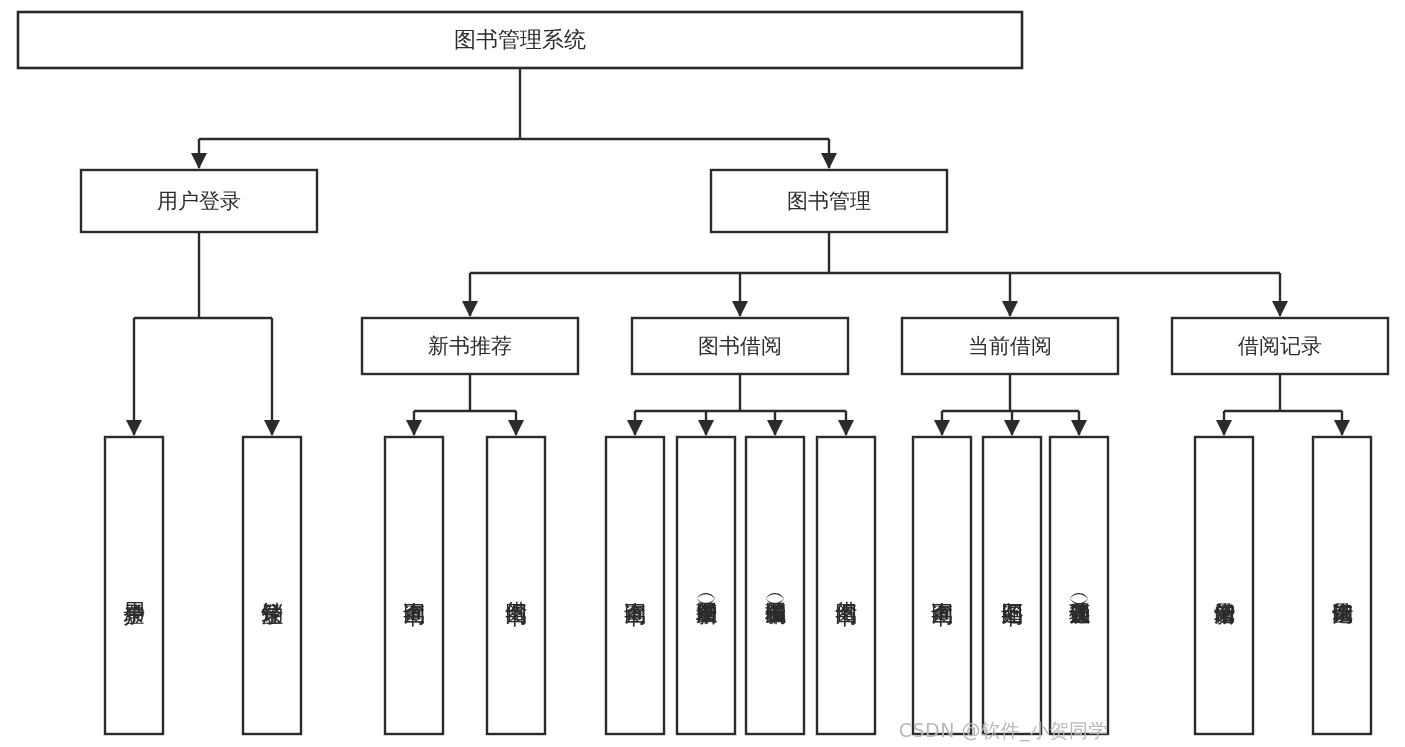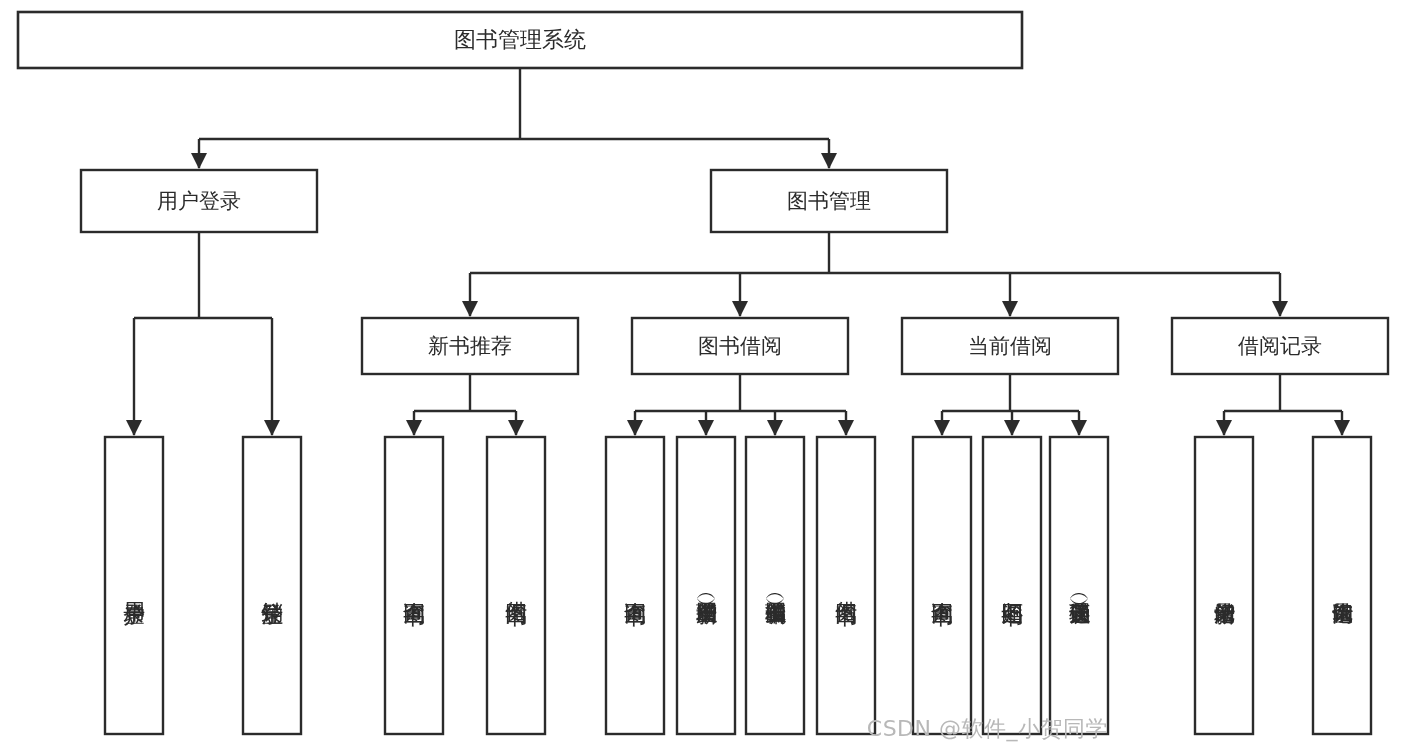--- a/index.html
+++ b/index.html
@@ -76,21 +76,21 @@
   }
   .leaf-label.narrow {
     font-size: 21px;
     letter-spacing: 0px;
   }
   .watermark {
     position: absolute;
     right: 8px;
     bottom: 3px;
     font-family: "DejaVu Sans", "Liberation Sans", sans-serif;
-    font-size: 22px;
+    font-size: 19px;
     color: #b8b8b8;
     letter-spacing: 0.5px;
     white-space: nowrap;
     user-select: none;
   }
 </style>
 </head>
 <body>
 
 <div id="diagram-root">

